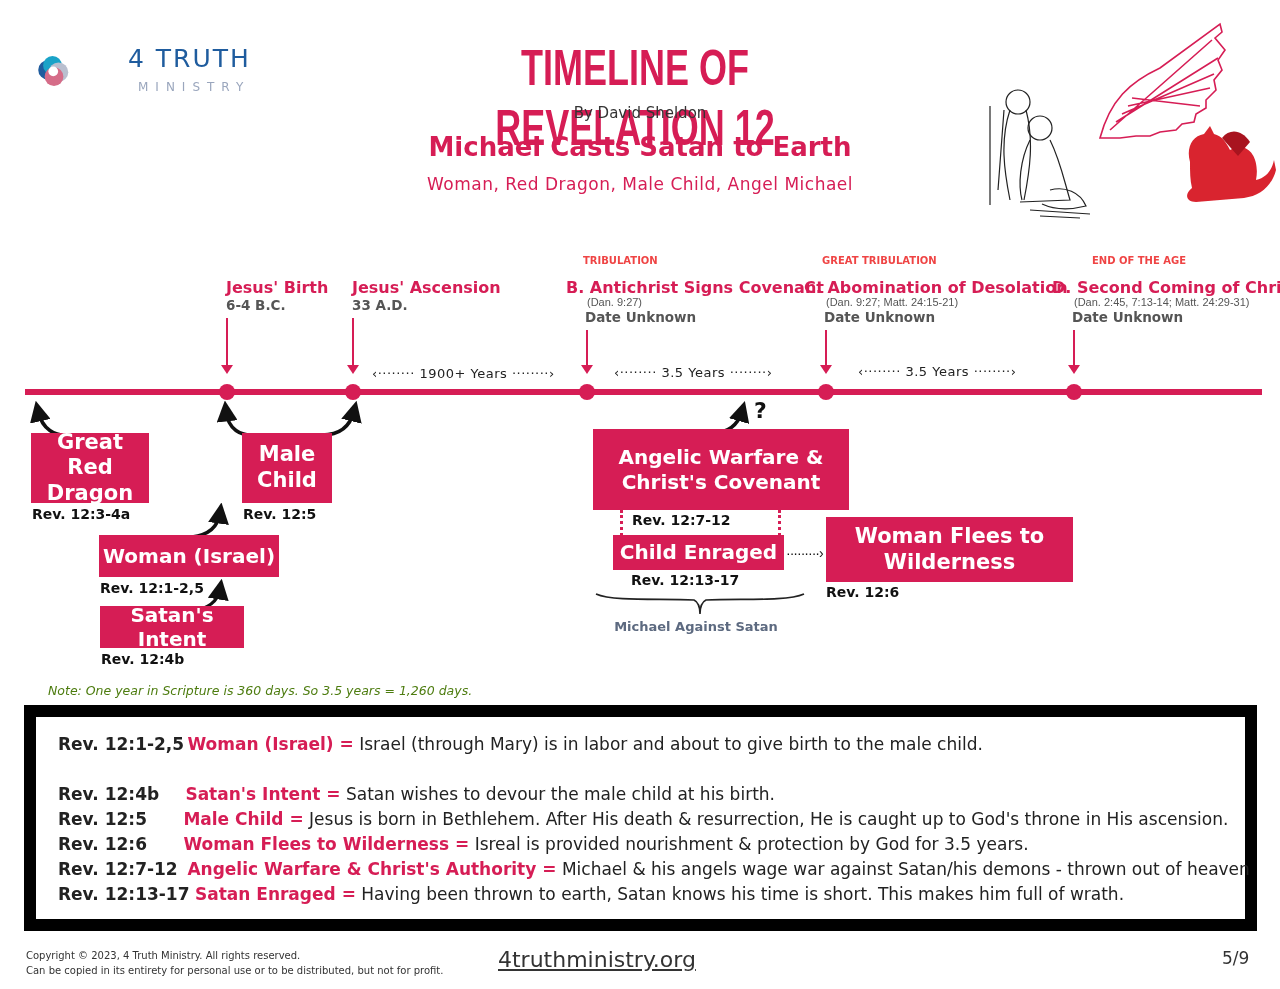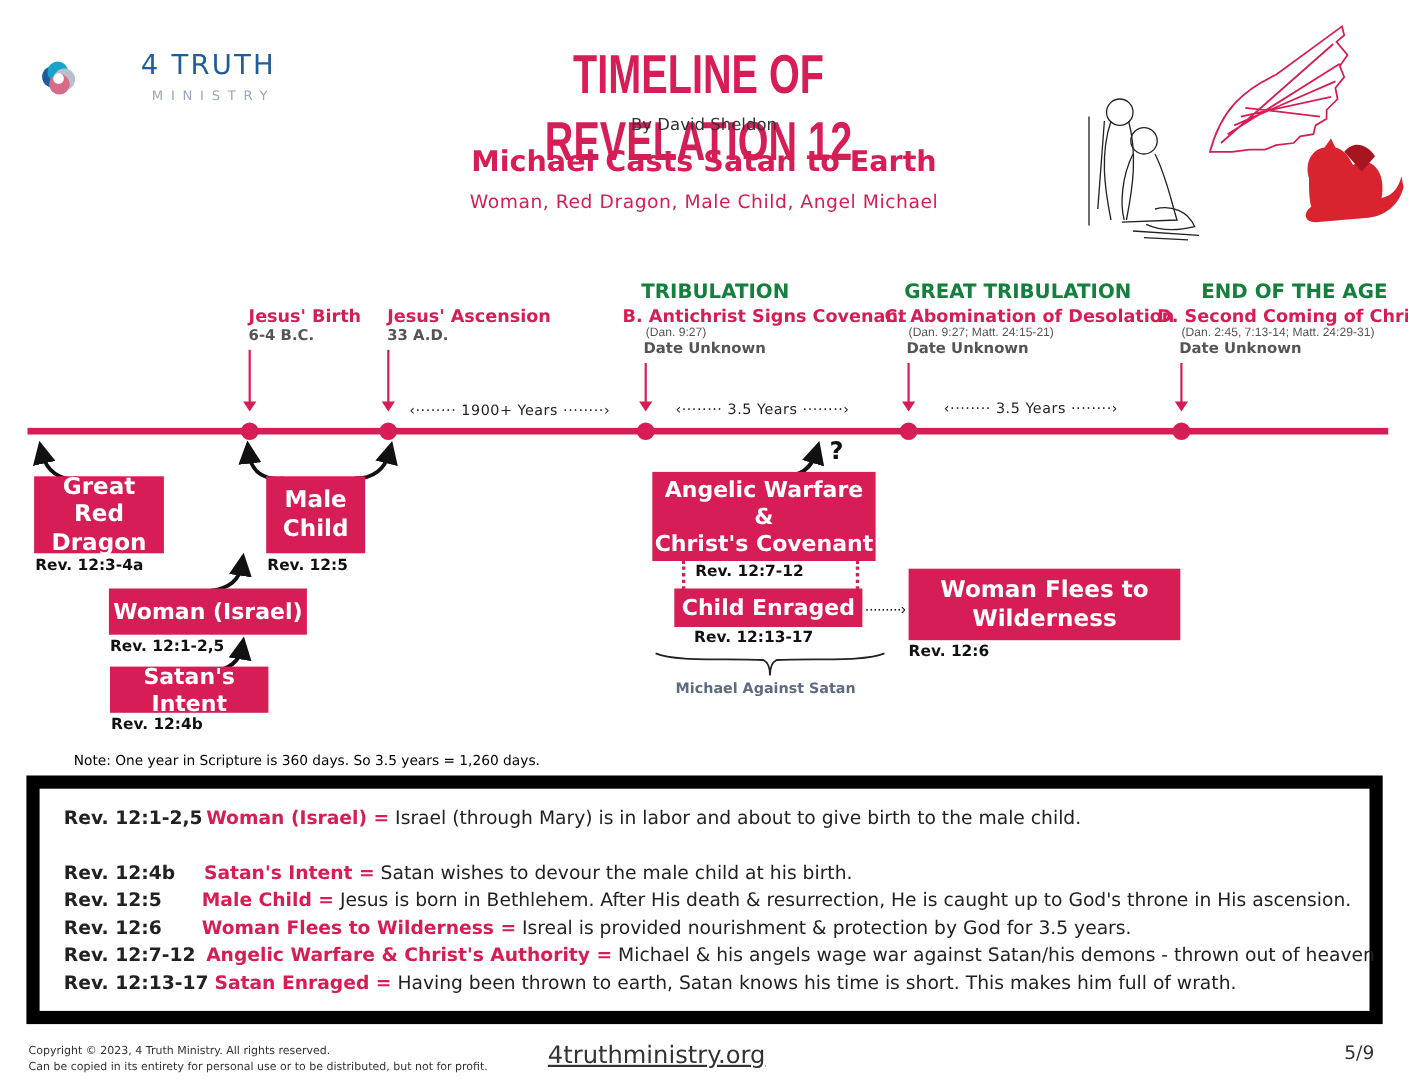--- a/index.html
+++ b/index.html
@@ -17,26 +17,26 @@
   
   .illus { left:960px; top:10px; width:320px; height:210px; }
   
   .tl-line { left:25px; top:389px; width:1237px; height:6px; background:#d61d55; }
   .dot { width:16px; height:16px; border-radius:50%; background:#d61d55; top:384px; }
   .drop { width:2px; background:#d61d55; }
   .drop::after { content:""; position:absolute; left:-5px; bottom:-2px; border-left:6px solid transparent; border-right:6px solid transparent; border-top:9px solid #d61d55; }
   .ev-title { font-size:16px; font-weight:bold; color:#d61d55; font-family:"DejaVu Sans", sans-serif; white-space:nowrap; }
   .ev-date { font-size:13.5px; font-weight:bold; color:#555; font-family:"DejaVu Sans", sans-serif; white-space:nowrap; }
   .ev-ref { font-size:11px; color:#555; font-family:"Liberation Sans", sans-serif; white-space:nowrap; }
-  .period { font-size:18px; font-weight:bold; color:#15803d; font-family:"DejaVu Sans", sans-serif; white-space:nowrap; }
+  .period { font-size:10px; font-weight:bold; color:#ef4444; font-family:"DejaVu Sans", sans-serif; white-space:nowrap; }
   .span { font-size:13px; color:#222; font-family:"DejaVu Sans", sans-serif; white-space:nowrap; letter-spacing:0.5px; }
   
   .box { background:#d61d55; color:#fff; font-weight:bold; font-family:"DejaVu Sans", sans-serif; text-align:center; display:flex; align-items:center; justify-content:center; line-height:1.22; }
   .ref { font-size:14px; font-weight:bold; color:#111; font-family:"DejaVu Sans", sans-serif; white-space:nowrap; }
-  .note { left:48px; top:683px; font-size:12.5px; color:#000000; font-family:"DejaVu Sans", sans-serif;margin-left:19px; }
+  .note { left:48px; top:683px; font-size:12.5px; font-style:italic; color:#4d7c0f; font-family:"DejaVu Sans", sans-serif; }
   
   .legend { left:24px; top:705px; width:1233px; height:226px; box-sizing:border-box; border:12px solid #000; background:#fff; }
   .lg-row { position:absolute; left:22px; font-size:17px; font-family:"DejaVu Sans", sans-serif; white-space:nowrap; color:#222; }
   .lg-ref { font-weight:bold; color:#222; display:inline-block; }
   .lg-term { font-weight:bold; color:#d61d55; }
   .footer-copy { left:26px; top:948px; font-size:10px; color:#333; line-height:15px; font-family:"DejaVu Sans", sans-serif; }
   .footer-url { left:498px; top:947px; font-size:22px; color:#333; text-decoration:underline; font-family:"DejaVu Sans", sans-serif; }
   .footer-page { left:1222px; top:948px; font-size:17px; color:#333; font-family:"DejaVu Sans", sans-serif; }
   .brace { left:594px; top:590px; width:212px; height:28px; }
   .bracecap { left:590px; top:619px; width:212px; text-align:center; font-size:13px; font-weight:bold; color:#5d6a80; font-family:"DejaVu Sans", sans-serif; }
@@ -151,21 +151,21 @@
   <span>Child</span>
 </div>
 <div class="abs ref" style="left:243px;top:506px;">Rev. 12:5</div>
 
 <div class="abs box" style="left:99px;top:535px;width:180px;height:42px;font-size:20px;">Woman (Israel)</div>
 <div class="abs ref" style="left:100px;top:580px;">Rev. 12:1-2,5</div>
 
 <div class="abs box" style="left:100px;top:606px;width:144px;height:42px;font-size:20px;">Satan's Intent</div>
 <div class="abs ref" style="left:101px;top:651px;">Rev. 12:4b</div>
 
-<div class="abs box" style="left:593px;top:429px;width:203px;height:81px;font-size:20px;flex-direction:column;">
+<div class="abs box" style="left:593px;top:429px;width:256px;height:81px;font-size:20px;flex-direction:column;">
   <span>Angelic Warfare &amp;</span>
   <span>Christ's Covenant</span>
 </div>
 <div class="abs" style="left:620px;top:510px;width:0;height:26px;border-left:3px dotted #d61d55;"></div>
 <div class="abs" style="left:778px;top:510px;width:0;height:26px;border-left:3px dotted #d61d55;"></div>
 <div class="abs ref" style="left:632px;top:512px;">Rev. 12:7-12</div>
 
 <div class="abs box" style="left:613px;top:535px;width:171px;height:35px;font-size:20px;">Child Enraged</div>
 <div class="abs ref" style="left:631px;top:572px;">Rev. 12:13-17</div>
 <div class="abs" style="left:786px;top:545px;font-size:14px;color:#111;letter-spacing:-1px;">·········›</div>

